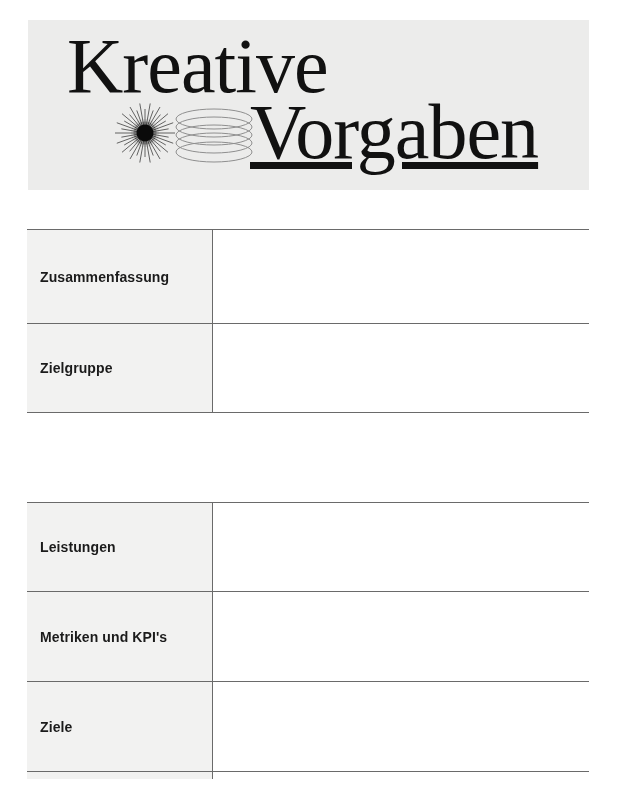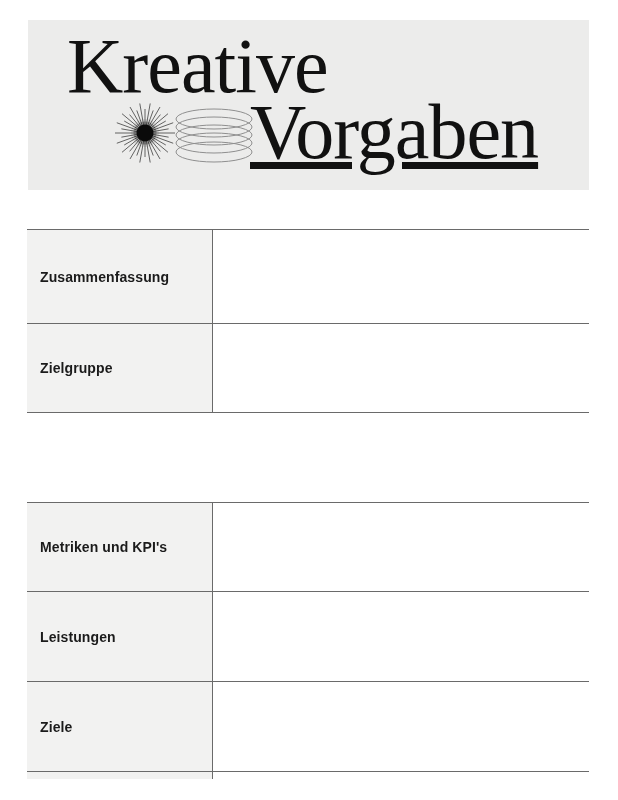--- a/index.html
+++ b/index.html
@@ -131,28 +131,28 @@
     </div>
     <div class="value-cell"></div>
   </div>
 
   <div class="row">
     <div class="value-cell"></div>
   </div>
 
   <div class="row">
     <div class="label-cell">
-      <span class="row-label">Metriken und KPI's</span>
+      <span class="row-label">Leistungen</span>
     </div>
     <div class="value-cell"></div>
   </div>
 
   <div class="row">
     <div class="label-cell">
-      <span class="row-label">Leistungen</span>
+      <span class="row-label">Metriken und KPI's</span>
     </div>
     <div class="value-cell"></div>
   </div>
 
   <div class="row">
     <div class="label-cell">
       <span class="row-label">Ziele</span>
     </div>
     <div class="value-cell"></div>
   </div>

